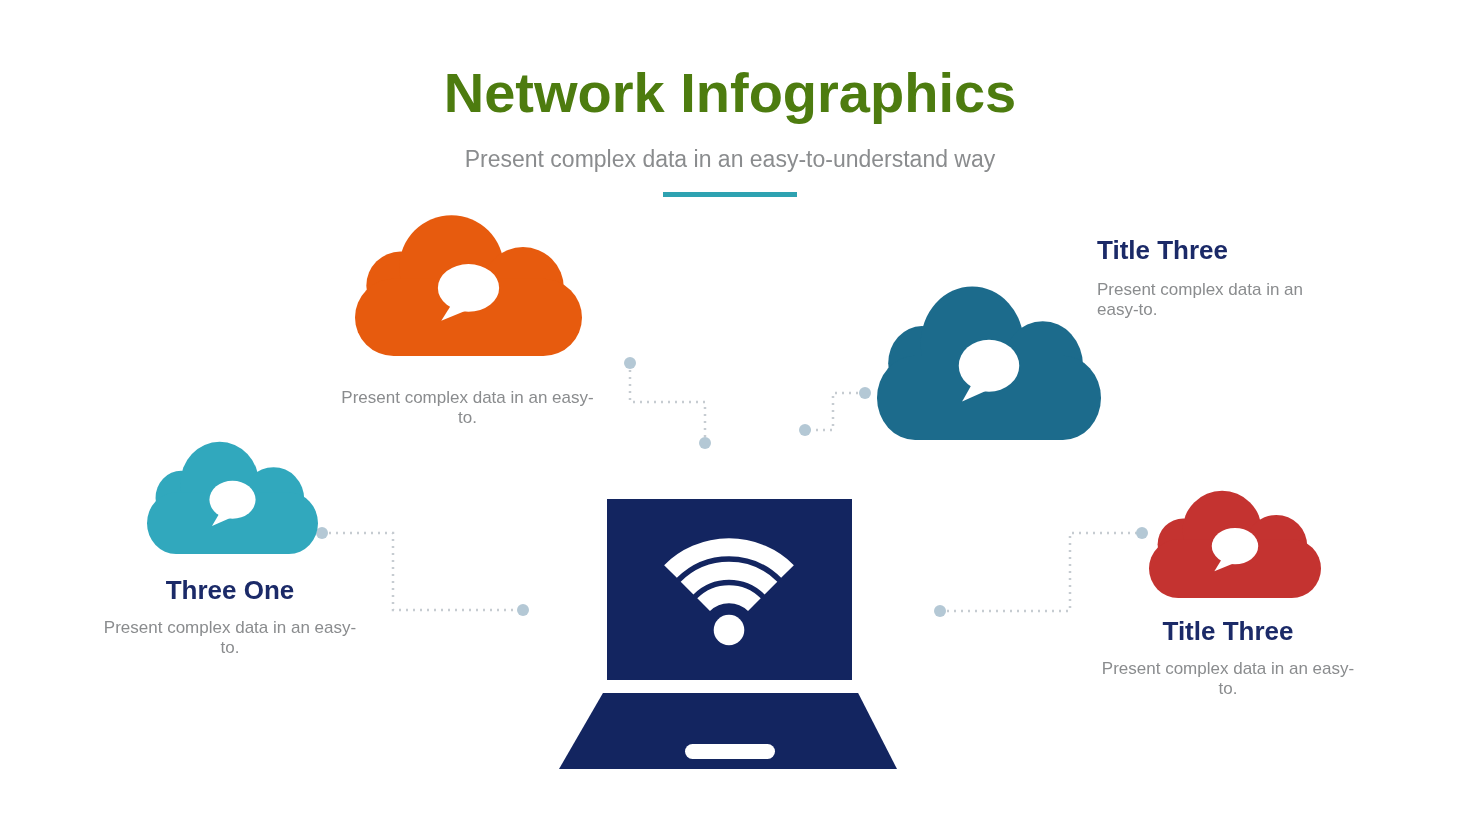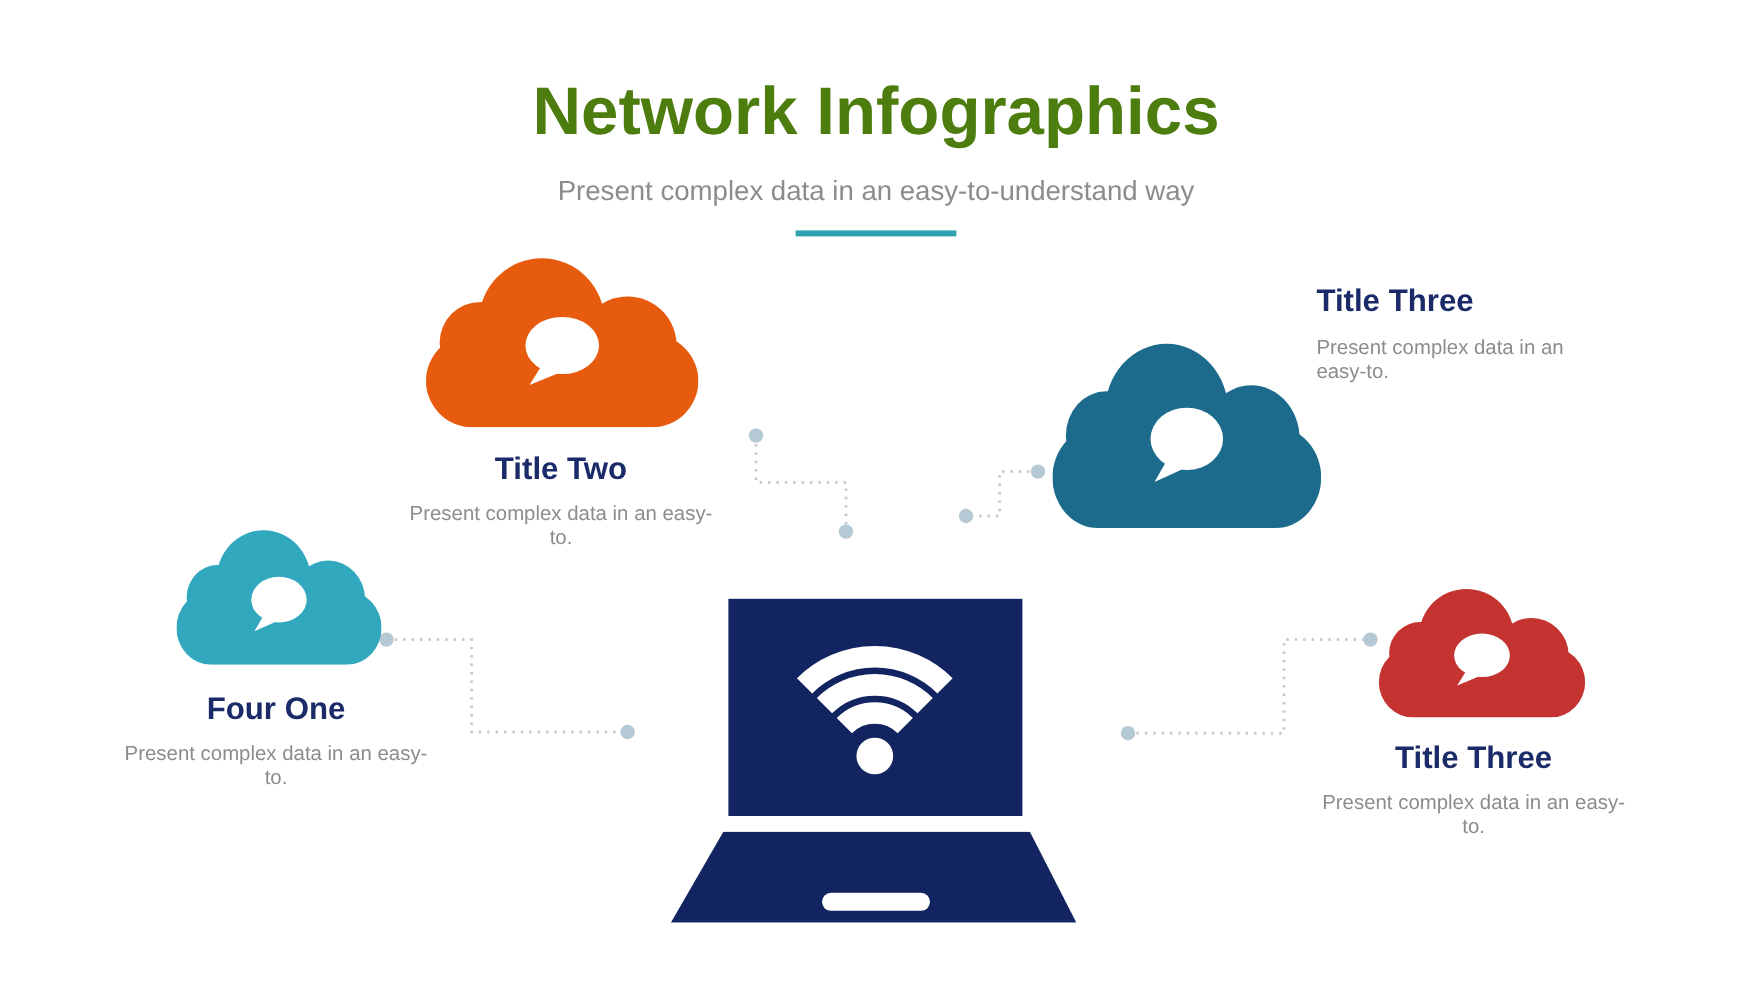--- a/index.html
+++ b/index.html
@@ -93,40 +93,39 @@
         <circle cx="148" cy="66" r="36"></circle>
         <rect x="0" y="58" width="200" height="68" rx="34"></rect>
       </g>
       <g fill="#ffffff">
         <ellipse cx="100" cy="66" rx="27" ry="21"></ellipse>
         <path d="M 86 79 L 76 95 L 98 86 Z"></path>
       </g>
     </svg>
   </div>
   <div class="item-text item-text-one">
-    <div class="item-title">Four One</div>
+    <div class="item-title">Three One</div>
     <div class="item-desc">Present complex data in an easy-to.</div>
   </div>
 
   <div class="cloud cloud-two">
     <svg viewBox="0 0 200 126" preserveAspectRatio="none">
       <g fill="#e75b0e">
         <circle cx="40" cy="64" r="30"></circle>
         <circle cx="85" cy="48" r="46"></circle>
         <circle cx="148" cy="66" r="36"></circle>
         <rect x="0" y="58" width="200" height="68" rx="34"></rect>
       </g>
       <g fill="#ffffff">
         <ellipse cx="100" cy="66" rx="27" ry="21"></ellipse>
         <path d="M 86 79 L 76 95 L 98 86 Z"></path>
       </g>
     </svg>
   </div>
   <div class="item-text item-text-two">
-    <div class="item-title">Title Two</div>
     <div class="item-desc">Present complex data in an easy-to.</div>
   </div>
 
   <div class="cloud cloud-three">
     <svg viewBox="0 0 200 126" preserveAspectRatio="none">
       <g fill="#1c6b8c">
         <circle cx="40" cy="64" r="30"></circle>
         <circle cx="85" cy="48" r="46"></circle>
         <circle cx="148" cy="66" r="36"></circle>
         <rect x="0" y="58" width="200" height="68" rx="34"></rect>

